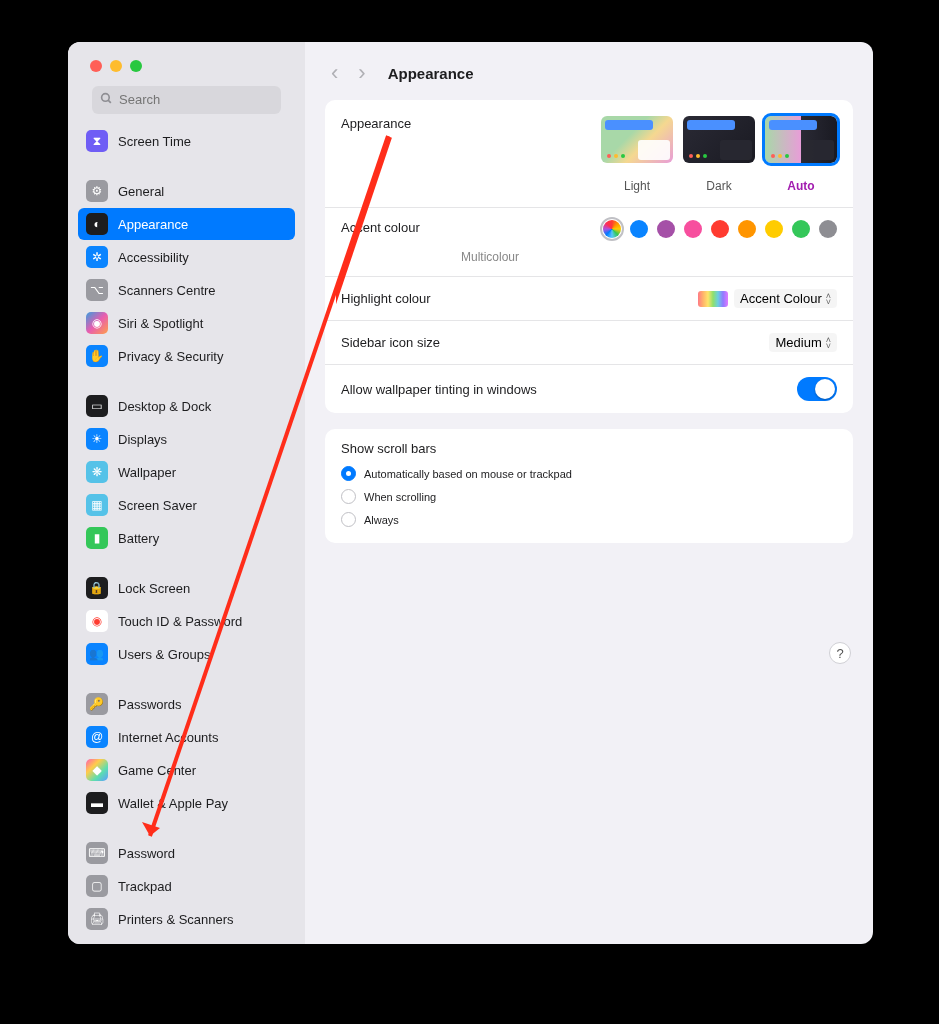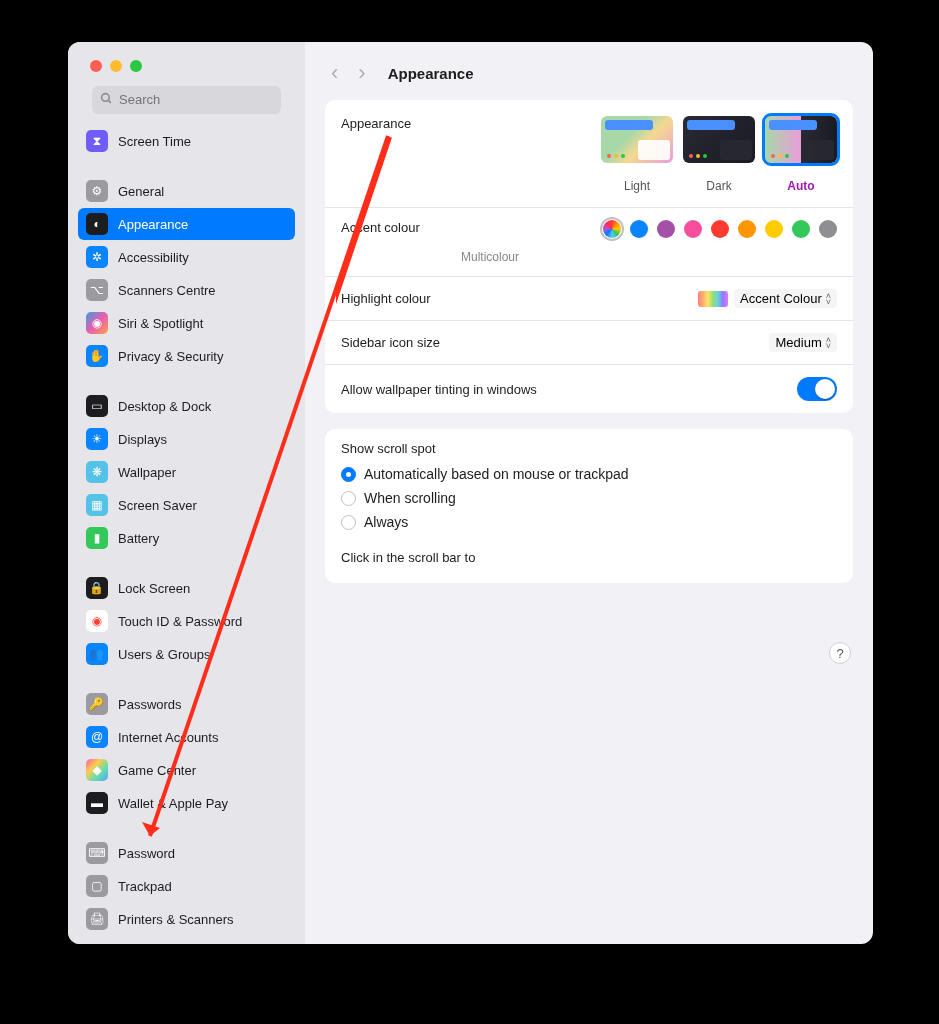--- a/index.html
+++ b/index.html
@@ -44,21 +44,21 @@
 .sel-wrap{display:flex;align-items:center;gap:4px;background:rgba(0,0,0,.04);border-radius:4px;padding:2px 6px;font-size:13px}
 .sel-chev{font-size:9px;color:#666;display:flex;flex-direction:column;line-height:6px}
 .hl-prev{width:30px;height:16px;background:linear-gradient(90deg,#ff7a85,#ffb36b,#ffe46b,#8fe06b,#6bcfe0,#8f7aff,#e07aff);border-radius:3px;margin-right:6px}
 .toggle{width:40px;height:24px;background:#007aff;border-radius:12px;position:relative;cursor:pointer}
 .toggle::after{content:"";position:absolute;width:20px;height:20px;background:#fff;border-radius:50%;top:2px;right:2px;box-shadow:0 1px 2px rgba(0,0,0,.3)}
 .sect-title{font-size:13px;color:#1d1d1f;padding:12px 16px 6px}
 .radio-row{display:flex;align-items:center;gap:8px;padding:4px 16px;cursor:pointer}
 .radio{width:15px;height:15px;border-radius:50%;border:1px solid #c0c0c5;display:flex;align-items:center;justify-content:center}
 .radio.on{border-color:#007aff;background:#007aff}
 .radio.on::after{content:"";width:5px;height:5px;background:#fff;border-radius:50%}
-.radio-lbl{font-size:14px;color:#1d1d1f}
+.radio-lbl{font-size:11px;color:#1d1d1f}
 .help{position:absolute;right:22px;bottom:280px;width:22px;height:22px;border-radius:50%;background:#fff;border:1px solid #d0d0d5;display:flex;align-items:center;justify-content:center;font-size:13px;color:#555;cursor:pointer;font-weight:500}
 .arrow{position:absolute;left:336px;top:132px;pointer-events:none;z-index:50}
 
 .th-light{background:linear-gradient(135deg,#a8d8a8 40%,#f5d890 60%,#e89dd8)}
 .th-dark{background:linear-gradient(135deg,#2a2a35,#1a1a22)}
 .th-auto{background:linear-gradient(90deg,#a8d8a8 0%,#e89dd8 50%,#2a2a35 50%,#1a1a22 100%)}
 .th-bar{position:absolute;top:4px;left:4px;right:20px;height:10px;background:#4a90ff;border-radius:3px}
 .th-dots{position:absolute;bottom:5px;left:6px;display:flex;gap:3px}
 .th-dot{width:4px;height:4px;border-radius:50%}
 .th-win{position:absolute;bottom:3px;right:3px;width:32px;height:20px;background:rgba(255,255,255,.9);border-radius:3px}
@@ -262,36 +262,35 @@
             <span class="sel-chev">˄<br>˅</span>
           </div>
         </div>
         <div class="row">
           <div class="row-label">Allow wallpaper tinting in windows</div>
           <div class="toggle"></div>
         </div>
       </div>
 
       <div class="card" style="padding-bottom:12px">
-        <div class="sect-title">Show scroll spot</div>
+        <div class="sect-title">Show scroll bars</div>
         <div id="bars-radios">
             <div class="radio-row">
               <div class="radio on"></div>
               <span class="radio-lbl">Automatically based on mouse or trackpad</span>
             </div>
             <div class="radio-row">
               <div class="radio"></div>
               <span class="radio-lbl">When scrolling</span>
             </div>
             <div class="radio-row">
               <div class="radio"></div>
               <span class="radio-lbl">Always</span>
             </div>
           </div>
-        <div class="sect-title" style="padding-top:16px">Click in the scroll bar to</div>
       </div>
 
     </div>
     <div class="help">?</div>
   </div>
 </div>
 
 <svg class="arrow" width="70" height="720">
   <defs>
       <marker id="ah" markerWidth="12" markerHeight="12" refX="6" refY="6" orient="auto">

